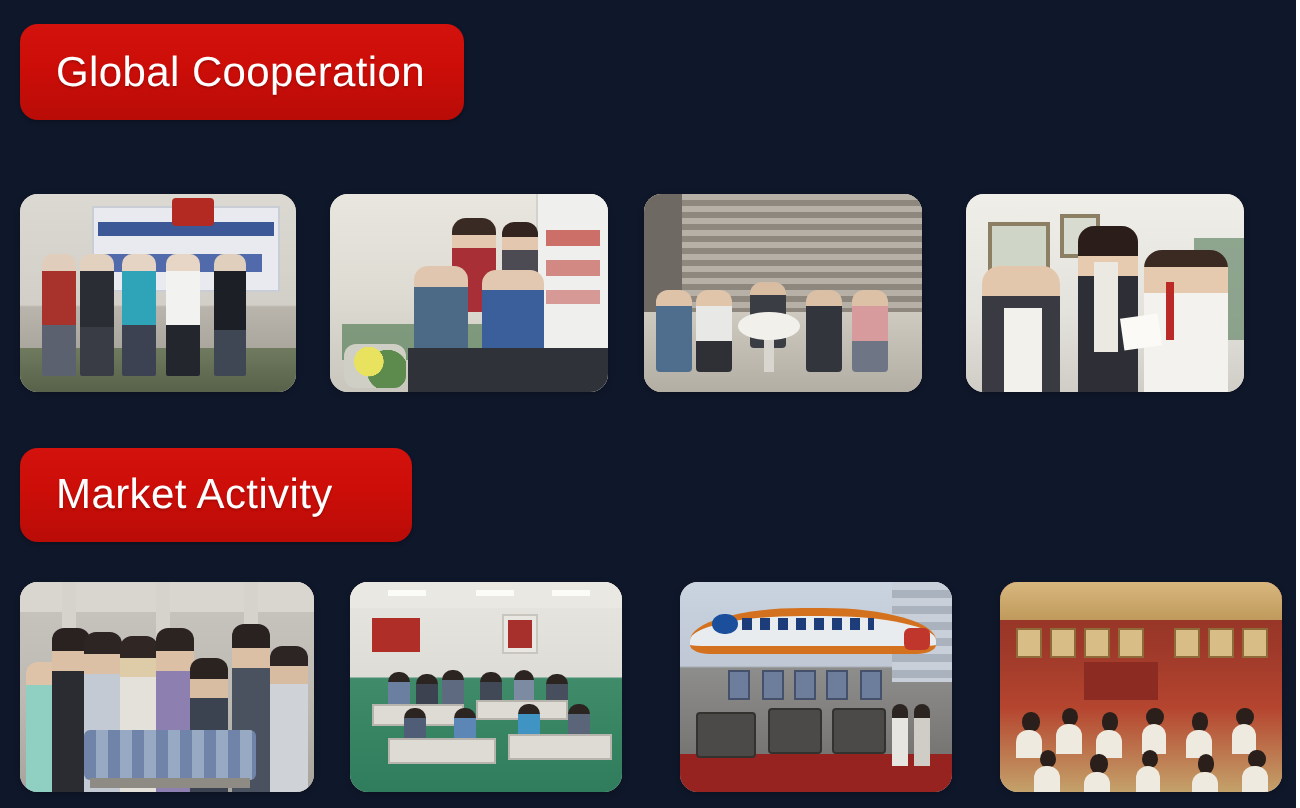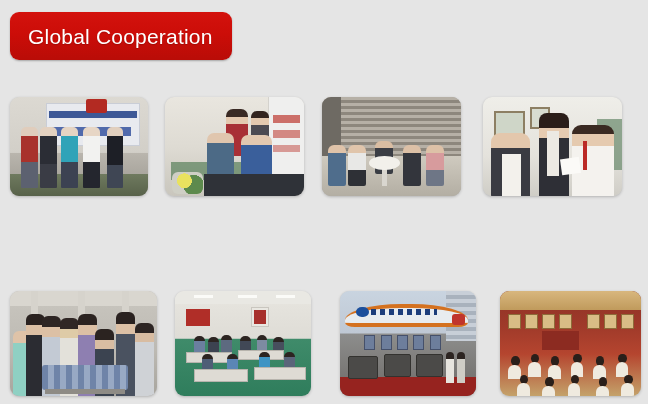--- a/index.html
+++ b/index.html
@@ -2,21 +2,21 @@
 <html><head>
 <meta charset="utf-8">
 <style>
   * { box-sizing: border-box; margin: 0; padding: 0; }
   html, body {
     width: 650px; height: 404px;
     background: #ffffff;
     font-family: "Liberation Sans", sans-serif;
     overflow: hidden;
   }
-  .page { position: relative; width: 648px; height: 404px; background:#e5e5e5; }
+  .page { position: relative; width: 648px; height: 404px; background:#0f172a; }
 
   
   .banner {
     position: absolute;
     display: flex; align-items: center;
     border-radius: 9px;
     background: linear-gradient(180deg,#d3120d 0%,#cc0d08 45%,#b90c07 100%);
     box-shadow: 0 1px 2px rgba(0,0,0,.28);
     padding: 0 18px;
     color: #ffffff;
@@ -291,20 +291,23 @@
           <div class="f wsh"></div>
         <div class="f m2"></div>
           <div class="f lan"></div>
           <div class="f paper"></div>
       </div>
 
     </div>
 
   </div>
 
+  <div class="banner" id="banner-market">
+    <span class="banner-label">Market Activity</span>
+  </div>
 
   <div class="photo-row" id="row-market">
 
     <div class="photo" id="ph-m1">
       <div class="scene s-m1">
         <div class="bg"></div>
           <div class="f ceil"></div>
         <div class="f col c1"></div>
           <div class="f col c2"></div>
           <div class="f col c3"></div>

